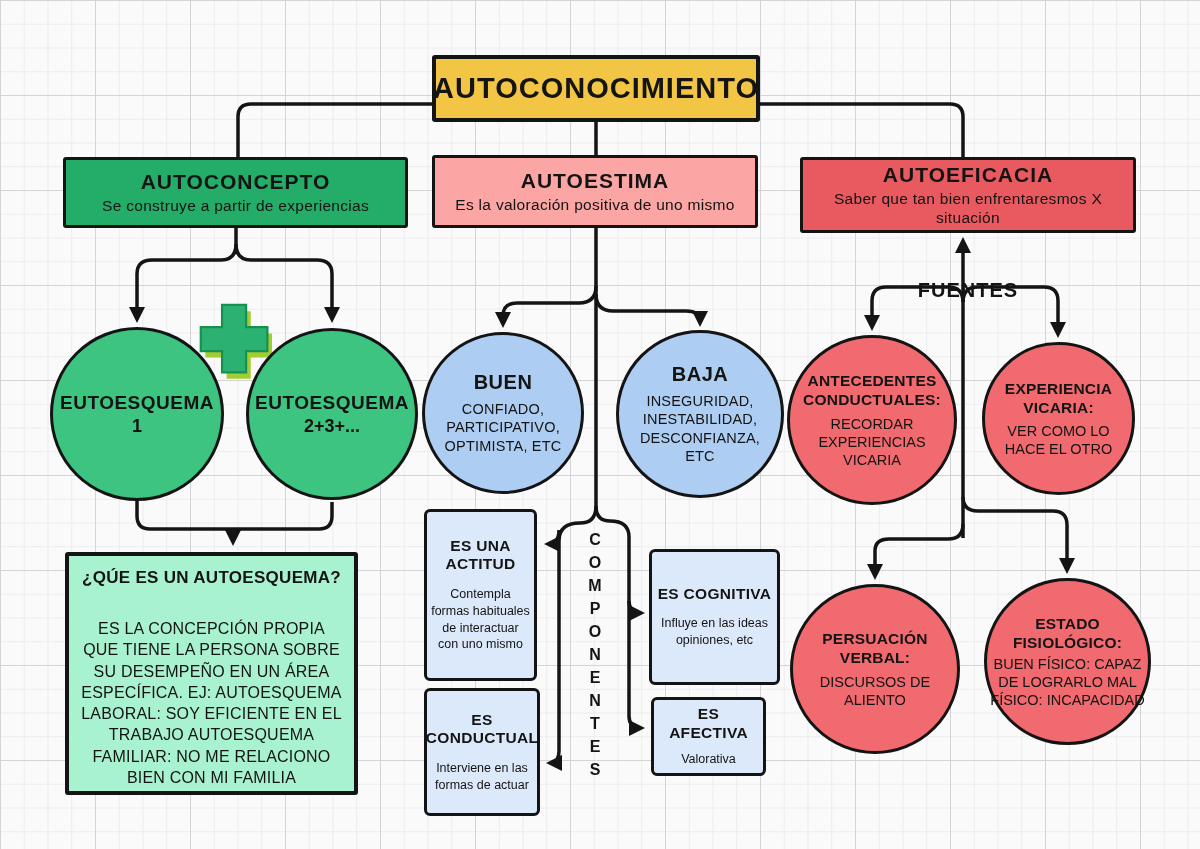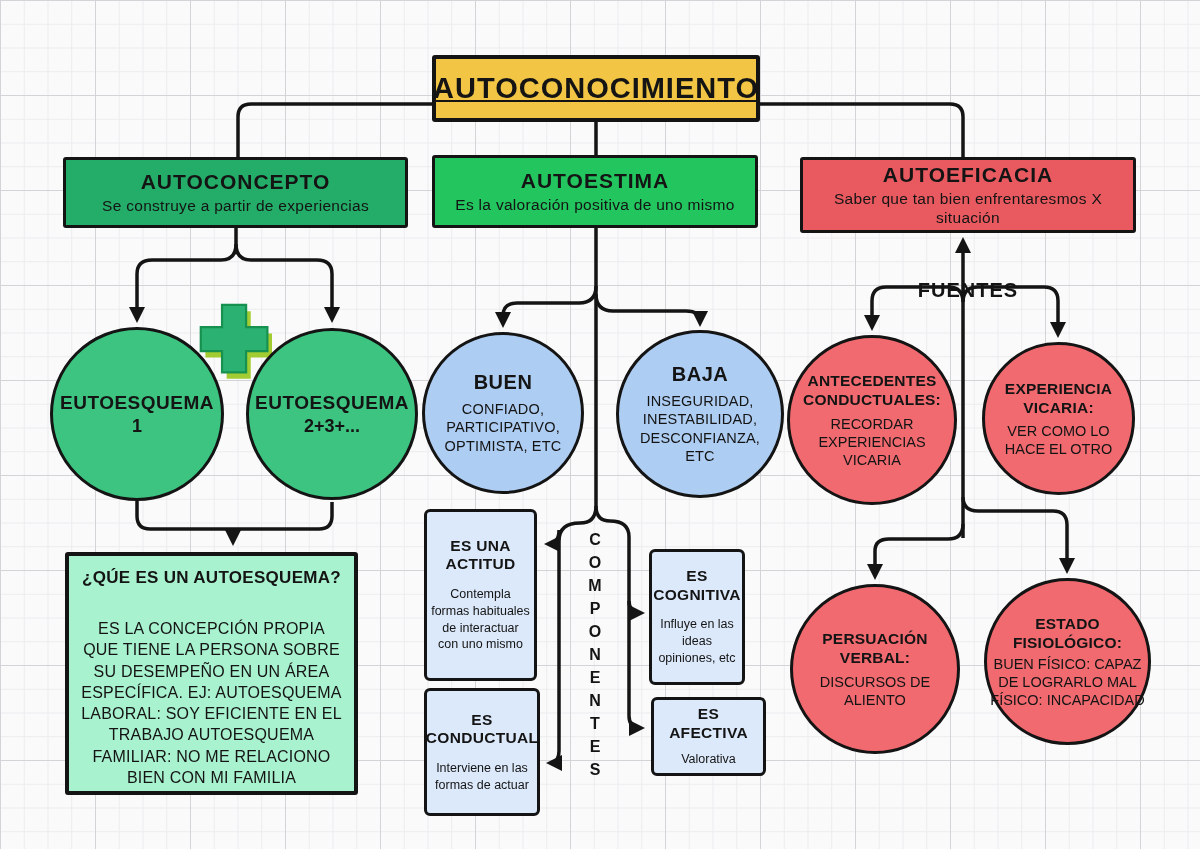--- a/index.html
+++ b/index.html
@@ -15,25 +15,25 @@
       linear-gradient(90deg, #ececef 1px, transparent 1px);
     background-size:95px 95px, 95px 95px, 23.75px 23.75px, 23.75px 23.75px;
     position:relative;
   }
   .canvas{position:absolute;inset:0;}
   svg.connectors{position:absolute;left:0;top:0;z-index:1;}
   .node{position:absolute;z-index:2;box-sizing:border-box;display:flex;flex-direction:column;
         align-items:center;justify-content:center;text-align:center;}
   .box{border:4px solid #141414;border-radius:3px;}
   .root{background:#F2C644;}
-  .root .box-title{font-size:29px;font-weight:bold;letter-spacing:1px;text-decoration:underline;}
+  .root .box-title{font-size:29px;font-weight:bold;letter-spacing:1px;}
   .branch .box-title{font-size:21px;font-weight:bold;letter-spacing:1px;line-height:1.15;}
   .branch .box-sub{font-size:15.5px;line-height:1.2;margin-top:3px;letter-spacing:.3px;}
   .green-box{background:#24AD68;border-width:3.5px;}
-  .blue-box{background:#22c55e;border-width:3.5px;}
+  .blue-box{background:#fca5a5;border-width:3.5px;}
   .red-box{background:#E95A60;border-width:3.5px;}
   .circle{border:3.5px solid #141414;border-radius:50%;padding:8px;}
   .green-circle{background:#3CC480;}
   .green-circle .c-title{font-size:19px;font-weight:bold;letter-spacing:.5px;}
   .green-circle .c-sub{font-size:18px;font-weight:bold;margin-top:2px;}
   .blue-circle{background:#AECDF2;}
   .blue-circle .c-title{font-size:20px;font-weight:bold;letter-spacing:.5px;}
   .blue-circle .c-body{font-size:14.5px;margin-top:6px;line-height:1.25;letter-spacing:.2px;}
   .red-circle{background:#F16A70;}
   .red-circle .c-title{font-size:15.5px;font-weight:bold;line-height:1.25;letter-spacing:.2px;}
@@ -162,21 +162,21 @@
       <div>P</div>
       <div>O</div>
       <div>N</div>
       <div>E</div>
       <div>N</div>
       <div>T</div>
       <div>E</div>
       <div>S</div>
     </div>
 
-  <div class="node comp-box" style="left:649px;top:549px;width:96px;height:136px;">
+  <div class="node comp-box" style="left:649px;top:549px;width:131px;height:136px;">
     <div class="k-title">ES COGNITIVA</div>
     <div class="k-body">Influye en las ideas opiniones, etc</div>
   </div>
 
   <div class="node comp-box" style="left:651px;top:697px;width:115px;height:79px;">
     <div class="k-title">ES AFECTIVA</div>
     <div class="k-body" style="margin-top:8px;">Valorativa</div>
   </div>
 
   <div class="node float-label" style="left:908px;top:279px;width:120px;">FUENTES</div>

